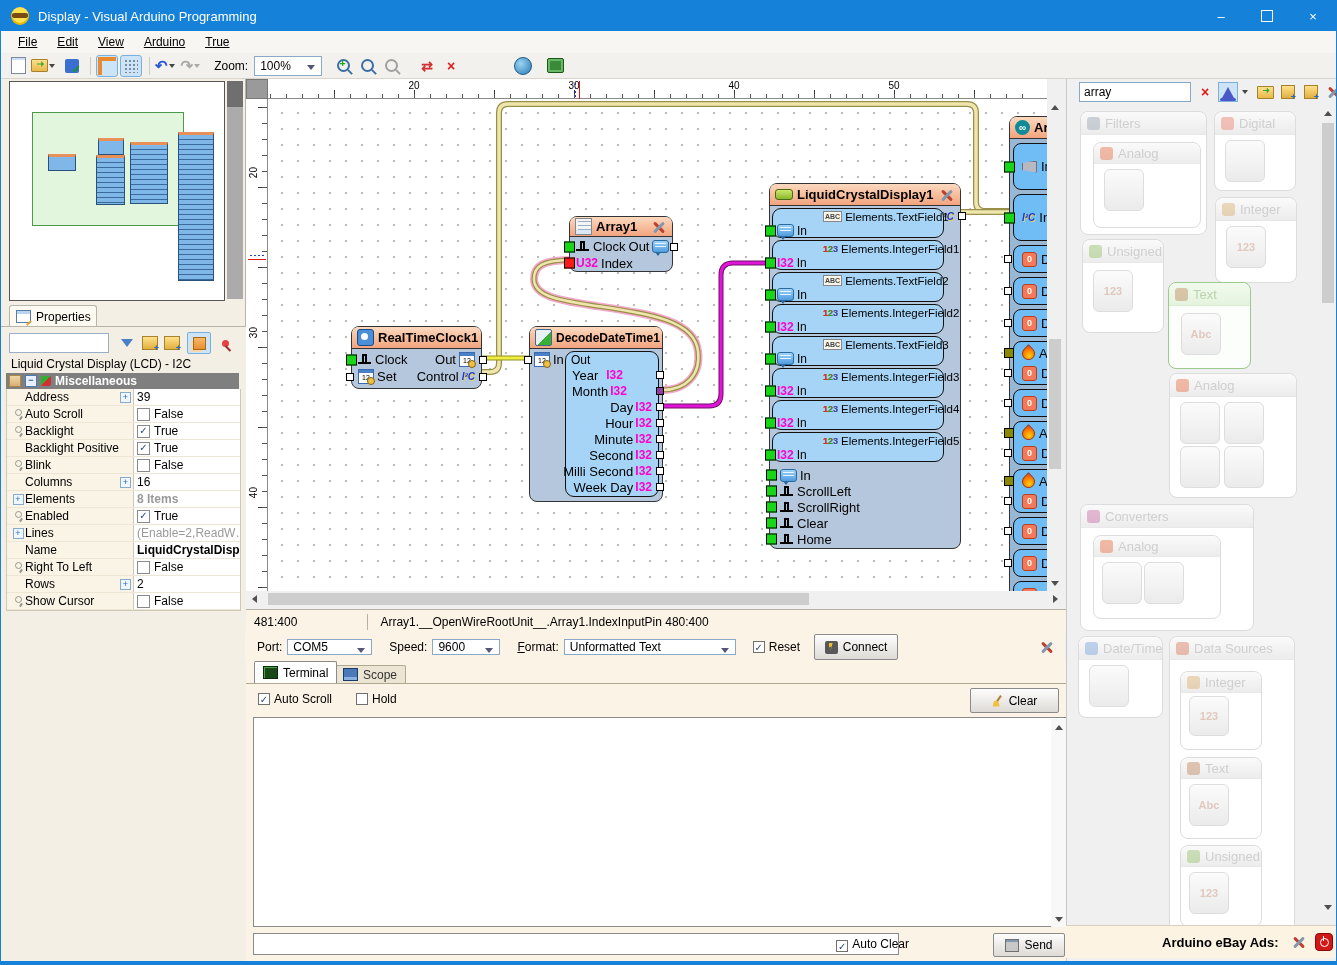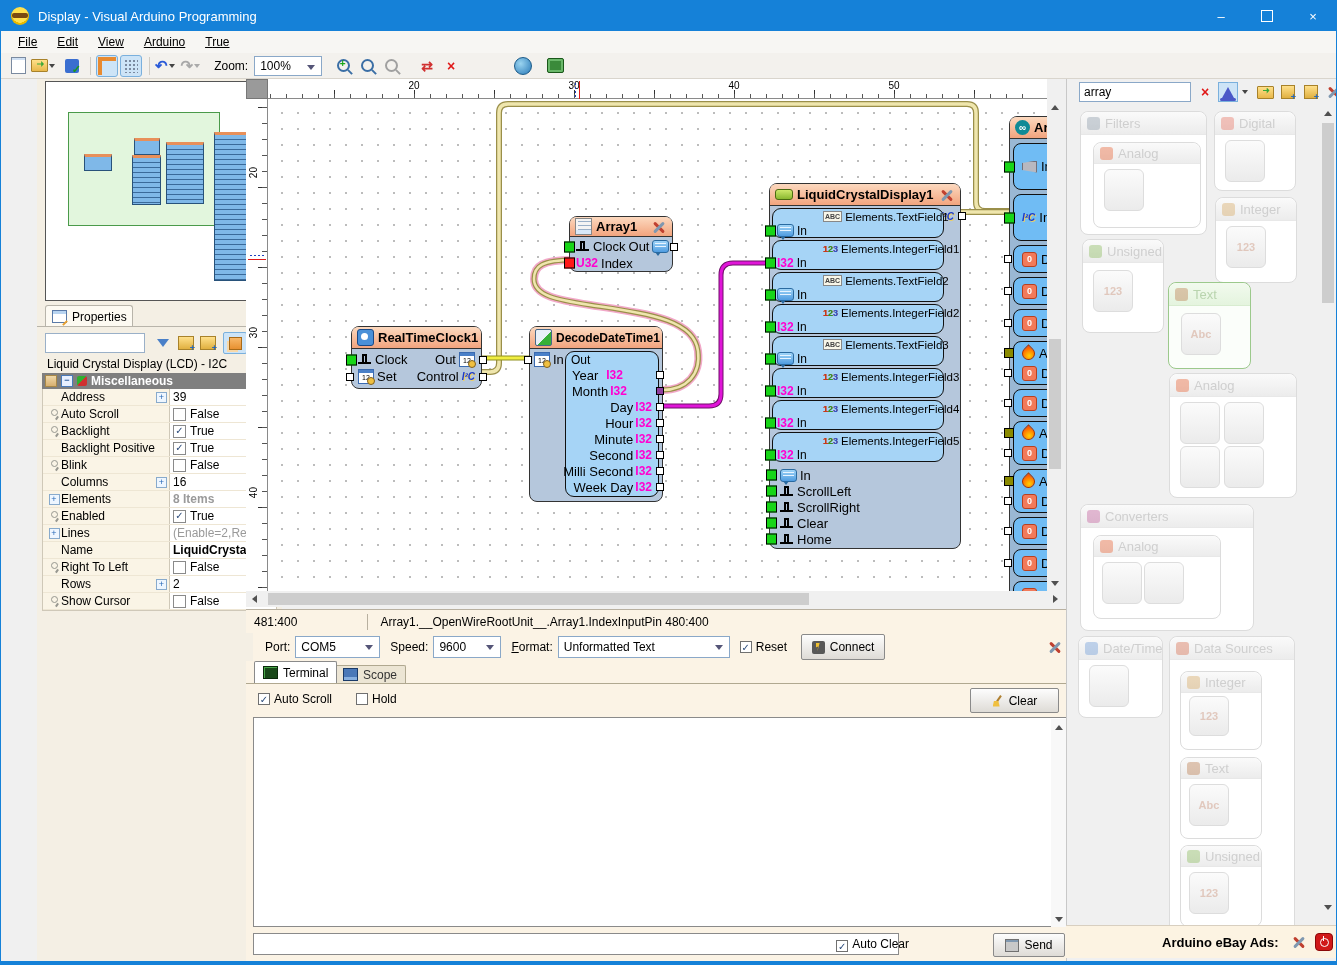--- a/index.html
+++ b/index.html
@@ -35,21 +35,21 @@
   .combo .cbx-caret{position:absolute;right:6px;top:8px;width:0;height:0;border-left:4px solid transparent;border-right:4px solid transparent;border-top:5px solid #557;}
   .mag{width:9px;height:9px;border:2px solid #3a6ea5;border-radius:50%;position:relative;display:block;}
   .mag::after{content:"";position:absolute;width:6px;height:2px;background:#3a6ea5;right:-5px;bottom:-3px;transform:rotate(45deg);}
   .mag .plus{position:absolute;left:1px;top:-3px;font-size:10px;font-weight:bold;color:#18a818;}
   .mag.gray{border-color:#a0a0a0;}.mag.gray::after{background:#a0a0a0;}
   .sync-ic{color:#d03030;font-size:14px;font-weight:bold;}
   .redx-ic{color:#e01818;font-size:14px;font-weight:bold;}
   .globe-ic{width:16px;height:16px;border-radius:50%;background:radial-gradient(circle at 35% 35%,#9ad4f0,#2a7ab8);border:1px solid #1a5a88;}
   .board-ic{width:15px;height:13px;background:#3a8a3a;border:1px solid #1a581a;border-radius:2px;box-shadow:inset 0 0 0 2px #6ab86a;}
   
-  .left-panel{position:absolute;left:0;top:78px;width:245px;height:886px;background:#f4efe4;border-right:1px solid #b8b4aa;box-sizing:border-box;margin-left:36px;}
+  .left-panel{position:absolute;left:0;top:78px;width:245px;height:886px;background:#f4efe4;border-right:1px solid #b8b4aa;box-sizing:border-box;}
   .minimap{position:absolute;left:8px;top:2px;width:214px;height:218px;background:#fff;border:1px solid #555;}
   .mm-view{position:absolute;left:22px;top:30px;width:150px;height:112px;background:rgba(190,235,180,.45);border:1px solid #4a9a4a;}
   .mm-blk{position:absolute;background:#7fb8e8;border:1px solid #28527a;border-top:3px solid #e8905a;}
   .mm-rows{background-image:repeating-linear-gradient(#7fb8e8 0 4px,#3a6a9a 4px 5px);}
   .mini-scroll{position:absolute;left:226px;top:2px;width:16px;height:218px;background:#ababab;}
   .mini-scroll::before{content:"";position:absolute;left:0;top:0;width:16px;height:26px;background:#6f6f6f;display:block;}
   .props-tab{position:absolute;left:8px;top:226px;width:88px;height:22px;background:#fdfaf2;border:1px solid #b8b4aa;border-bottom:none;border-radius:3px 3px 0 0;display:flex;align-items:center;gap:5px;padding-left:6px;box-sizing:border-box;}
   .props-tab-ic{width:13px;height:11px;background:#fff;border:1px solid #5a7aa8;box-shadow:inset 0 3px 0 #b8d4f0;position:relative;}
   .props-tab-ic::after{content:"";position:absolute;right:-2px;bottom:-2px;width:6px;height:2px;background:#e8a030;transform:rotate(-45deg);}
   .props-body{position:absolute;left:0;top:247px;width:245px;height:639px;background:#f4efe4;border-top:1px solid #b8b4aa;}
@@ -154,24 +154,24 @@
   .sb{background:#f0f0f0;position:absolute;}
   .sb-thumb{position:absolute;background:#cdcdcd;}
   .sb-arr{position:absolute;width:16px;height:16px;background:#f0f0f0;display:flex;align-items:center;justify-content:center;}
   .tri-up{width:0;height:0;border-left:4px solid transparent;border-right:4px solid transparent;border-bottom:5px solid #505050;}
   .tri-down{width:0;height:0;border-left:4px solid transparent;border-right:4px solid transparent;border-top:5px solid #505050;}
   .tri-left{width:0;height:0;border-top:4px solid transparent;border-bottom:4px solid transparent;border-right:5px solid #505050;}
   .tri-right{width:0;height:0;border-top:4px solid transparent;border-bottom:4px solid transparent;border-left:5px solid #505050;}
   
   .statusbar{position:absolute;left:245px;top:608px;width:820px;height:24px;background:#fbf3e5;border-top:1px solid #b8b0a0;display:flex;align-items:center;box-sizing:border-box;}
   .status-sep{width:1px;height:16px;background:#b8b0a0;margin:0 12px;}
-  .connectbar{position:absolute;left:252px;top:632px;width:820px;height:28px;background:#fbf3e5;display:flex;align-items:center;box-sizing:border-box;padding-left:12px;}
+  .connectbar{position:absolute;left:244px;top:632px;width:820px;height:28px;background:#fbf3e5;display:flex;align-items:center;box-sizing:border-box;padding-left:12px;}
   .connectbar label{margin-right:5px;}
   .u1::first-letter{text-decoration:underline;}
-  .cb-combo{width:85px;height:22px;margin-right:10px;}
+  .cb-combo{width:85px;height:16px;margin-right:17px;}
   .checkbox{width:12px;height:12px;border:1px solid #707070;background:#fff;display:inline-block;font-size:10px;line-height:11px;text-align:center;color:#2a4a7a;vertical-align:-2px;margin-right:4px;box-sizing:border-box;}
   .checkbox.on::after{content:"✓";}
   .btn{background:linear-gradient(#fdfdfd,#dedbd6);border:1px solid #8a8a8a;border-radius:2px;display:inline-flex;align-items:center;justify-content:center;gap:5px;font-size:12px;}
   .conn-ic{width:13px;height:13px;background:#585858;border-radius:2px;position:relative;}
   .conn-ic::after{content:"";position:absolute;left:4px;top:2px;width:4px;height:9px;background:#f0c030;clip-path:polygon(0 0,100% 0,40% 100%,60% 45%,0 55%);}
   .tabs-row{position:absolute;left:245px;top:660px;width:820px;height:22px;background:#fbf3e5;}
   .tab{position:absolute;display:flex;align-items:center;gap:5px;box-sizing:border-box;padding:0 8px;}
   .tab.active{left:8px;top:0;height:22px;background:#fff;border:1px solid #8a8a8a;border-bottom:none;border-radius:2px 2px 0 0;z-index:2;}
   .tab.inactive{left:88px;top:4px;height:18px;background:#ece5d4;border:1px solid #b0a890;border-bottom:none;border-radius:2px 2px 0 0;color:#333;}
   .term-ic{width:13px;height:11px;background:#184818;border:1px solid #0a280a;box-shadow:inset 1px 1px 0 #48a848;}

